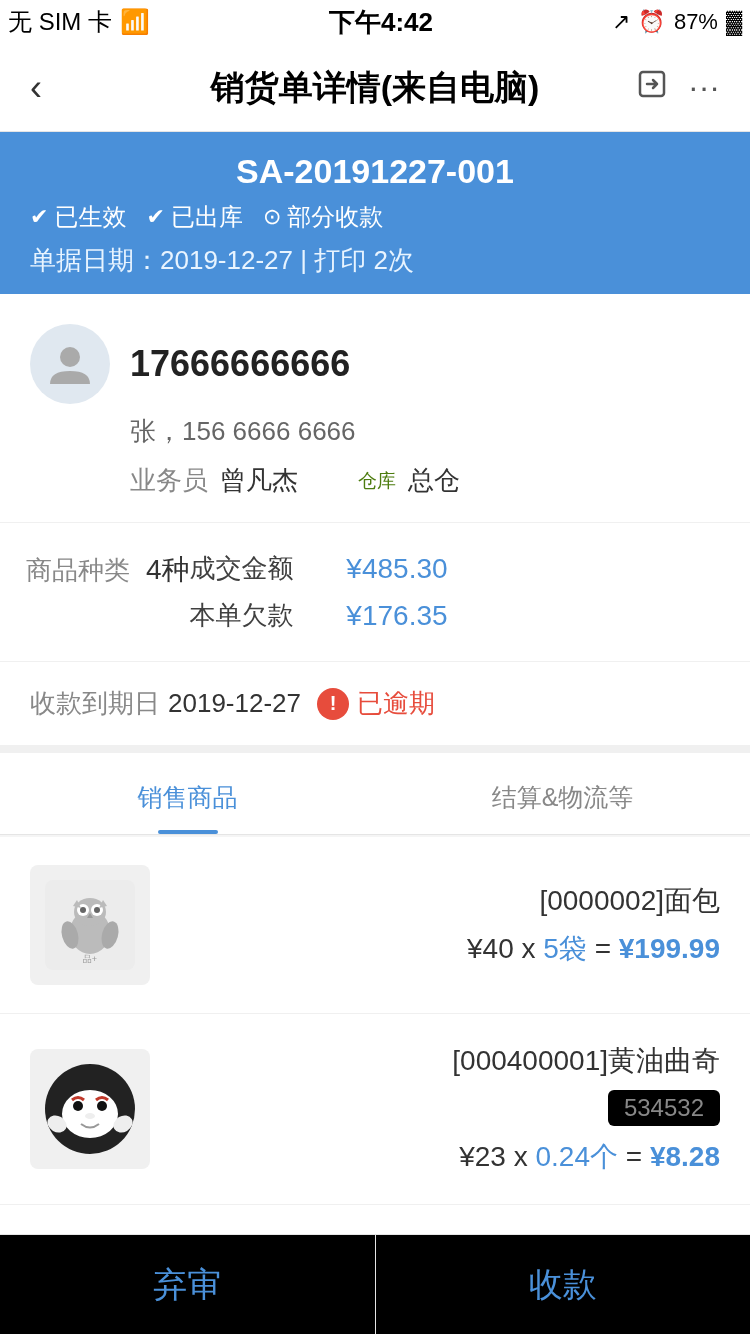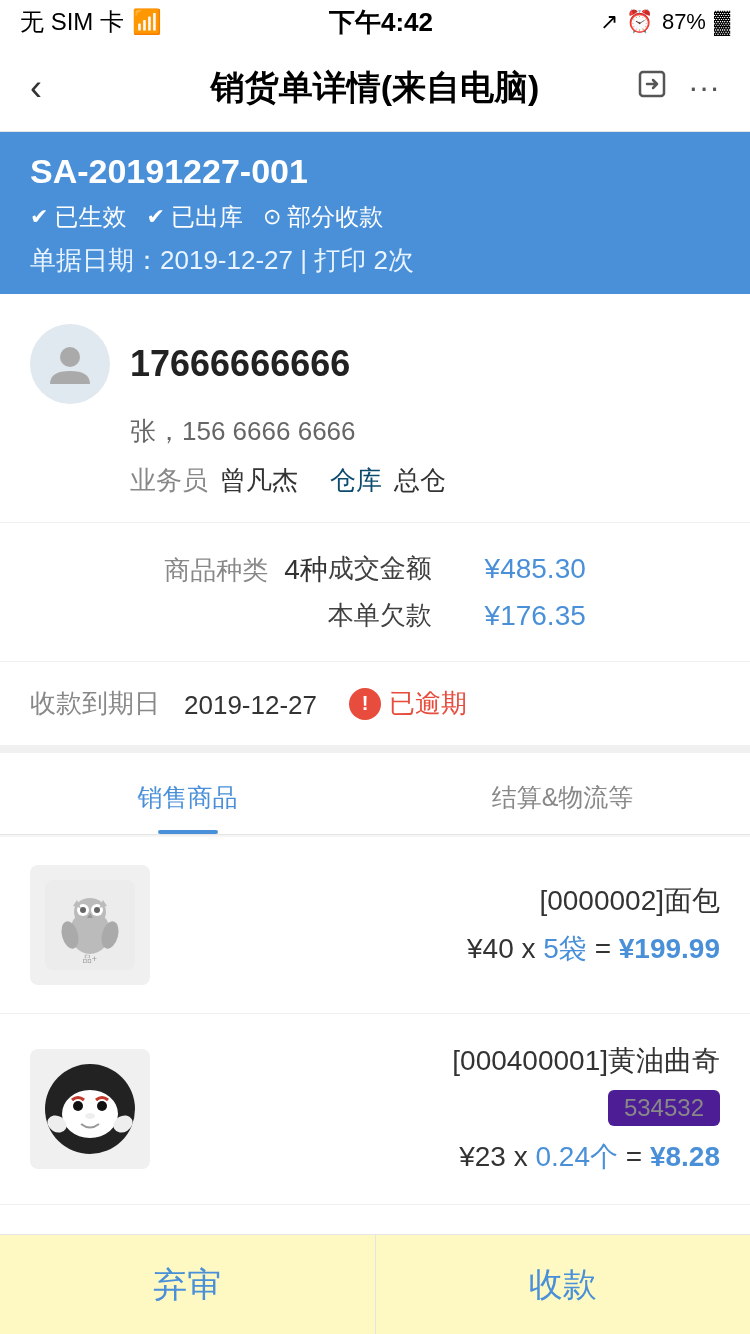--- a/index.html
+++ b/index.html
@@ -13,21 +13,21 @@
       color: #333;
     }
 
     
     .status-bar {
       height: 44px;
       background: #fff;
       display: flex;
       align-items: center;
       justify-content: space-between;
-      padding: 0 20px;
+      padding: 0 8px;
       font-size: 24px;
       color: #000;
     }
     .status-left { display: flex; align-items: center; gap: 8px; }
     .status-center { font-weight: 600; font-size: 26px; }
     .status-right { display: flex; align-items: center; gap: 8px; font-size: 22px; }
 
     
     .nav-bar {
       height: 88px;
@@ -68,20 +68,21 @@
     
     .header-banner {
       background: #4a90d9;
       padding: 20px 30px 16px 30px;
     }
     .order-id {
       font-size: 34px;
       font-weight: bold;
       color: #fff;
       margin-bottom: 10px;
+      text-align: center;
     }
     .status-badges {
       display: flex;
       gap: 20px;
       margin-bottom: 10px;
     }
     .badge {
       display: flex;
       align-items: center;
       gap: 6px;
@@ -133,47 +134,47 @@
       color: #666;
     }
     .staff-row {
       display: flex;
       align-items: center;
       margin-top: 14px;
       margin-left: 100px;
     }
     .staff-label { font-size: 26px; color: #888; margin-right: 12px; }
     .staff-value { font-size: 26px; color: #333; margin-right: 32px; }
-    .warehouse-label { font-size: 26px; color: #0c4a6e; margin-right: 12px; }
+    .warehouse-label { font-size: 19px; color: #4d7c0f; margin-right: 12px; margin-left: 28px; }
     .warehouse-value { font-size: 26px; color: #333; }
 
     
     .stats-section {
       background: #fff;
       padding: 28px 26px;
       border-bottom: 1px solid #f0f0f0;
       display: flex;
-      justify-content: center;
+      justify-content: flex-start;
       align-items: flex-start;
     }
     .stats-left { display: flex; align-items: center; gap: 16px; }
     .stats-label { font-size: 26px; color: #888; }
     .stats-value { font-size: 28px; color: #333; }
     .stats-right { display: flex; flex-direction: column; gap: 12px; text-align: right; }
     .stat-row { display: flex; justify-content: flex-end; align-items: center; gap: 24px; }
     .stat-name { font-size: 26px; color: #404040; }
     .stat-val { font-size: 28px; color: #4a90d9; min-width: 130px; text-align: right; }
 
     
     .due-section {
       background: #fff;
       padding: 24px 30px;
       display: flex;
-      align-items: flex-end;
-      gap: 24px;
+      align-items: center;
+      gap: 8px;
       border-bottom: 8px solid #f0f0f0;
     }
     .due-label { font-size: 26px; color: #888; }
     .due-date { font-size: 26px; color: #333; margin-right: 8px; }
     .overdue-badge {
       display: flex;
       align-items: center;
       gap: 8px;
       color: #e74c3c;
       font-size: 26px;
@@ -246,41 +247,41 @@
       overflow: hidden;
     }
     .product-info { flex: 1; text-align: right; }
     .product-name {
       font-size: 28px;
       color: #333;
       margin-bottom: 10px;
     }
     .product-sku {
       display: inline-block;
-      background: #4c1d95;
+      background: #000000;
       border-radius: 6px;
       padding: 4px 16px;
       font-size: 24px;
       color: #888;
       margin-bottom: 12px;
     }
     .product-price {
       font-size: 28px;
       color: #333;
     }
     .product-price .qty { color: #4a90d9; }
     .product-price .total { color: #4a90d9; font-weight: 600; }
 
     
     .bottom-bar {
       position: fixed;
       bottom: 0;
       width: 750px;
       height: 100px;
-      background: #fef9c3;
+      background: #000000;
       border-top: 1px solid #e5e5e5;
       display: flex;
     }
     .bottom-btn {
       flex: 1;
       display: flex;
       align-items: center;
       justify-content: center;
       font-size: 34px;
       color: #4a90d9;

